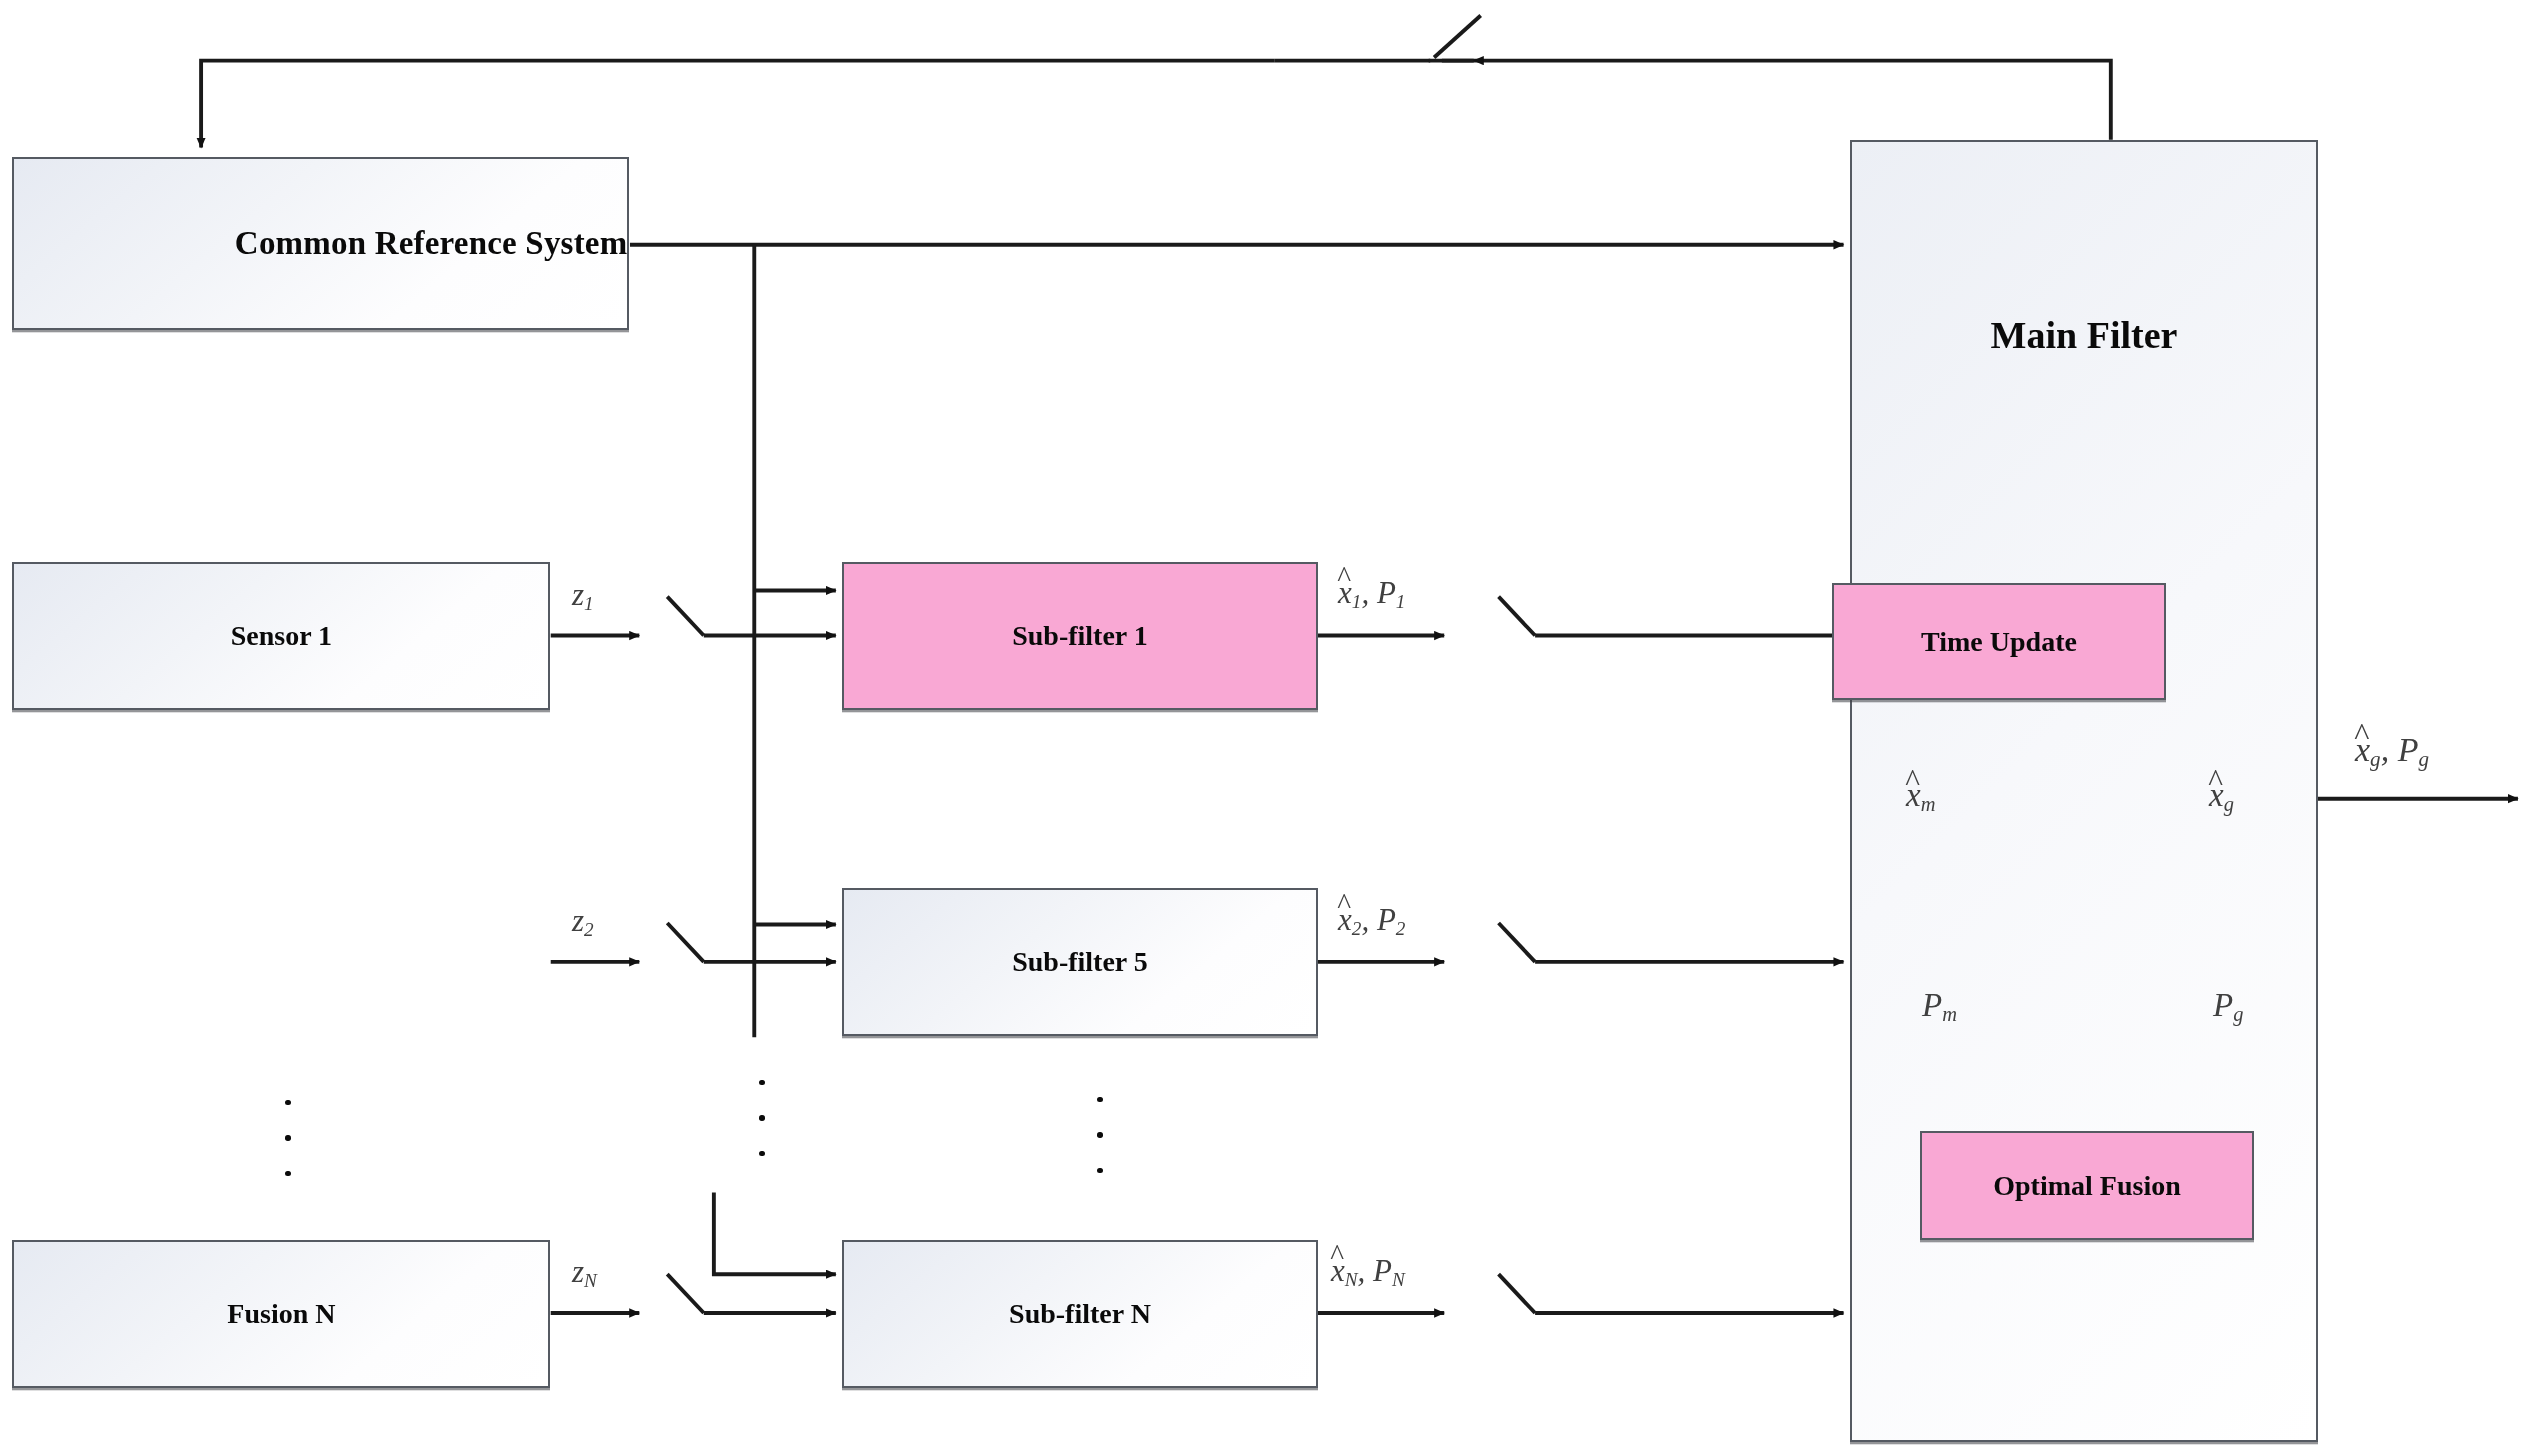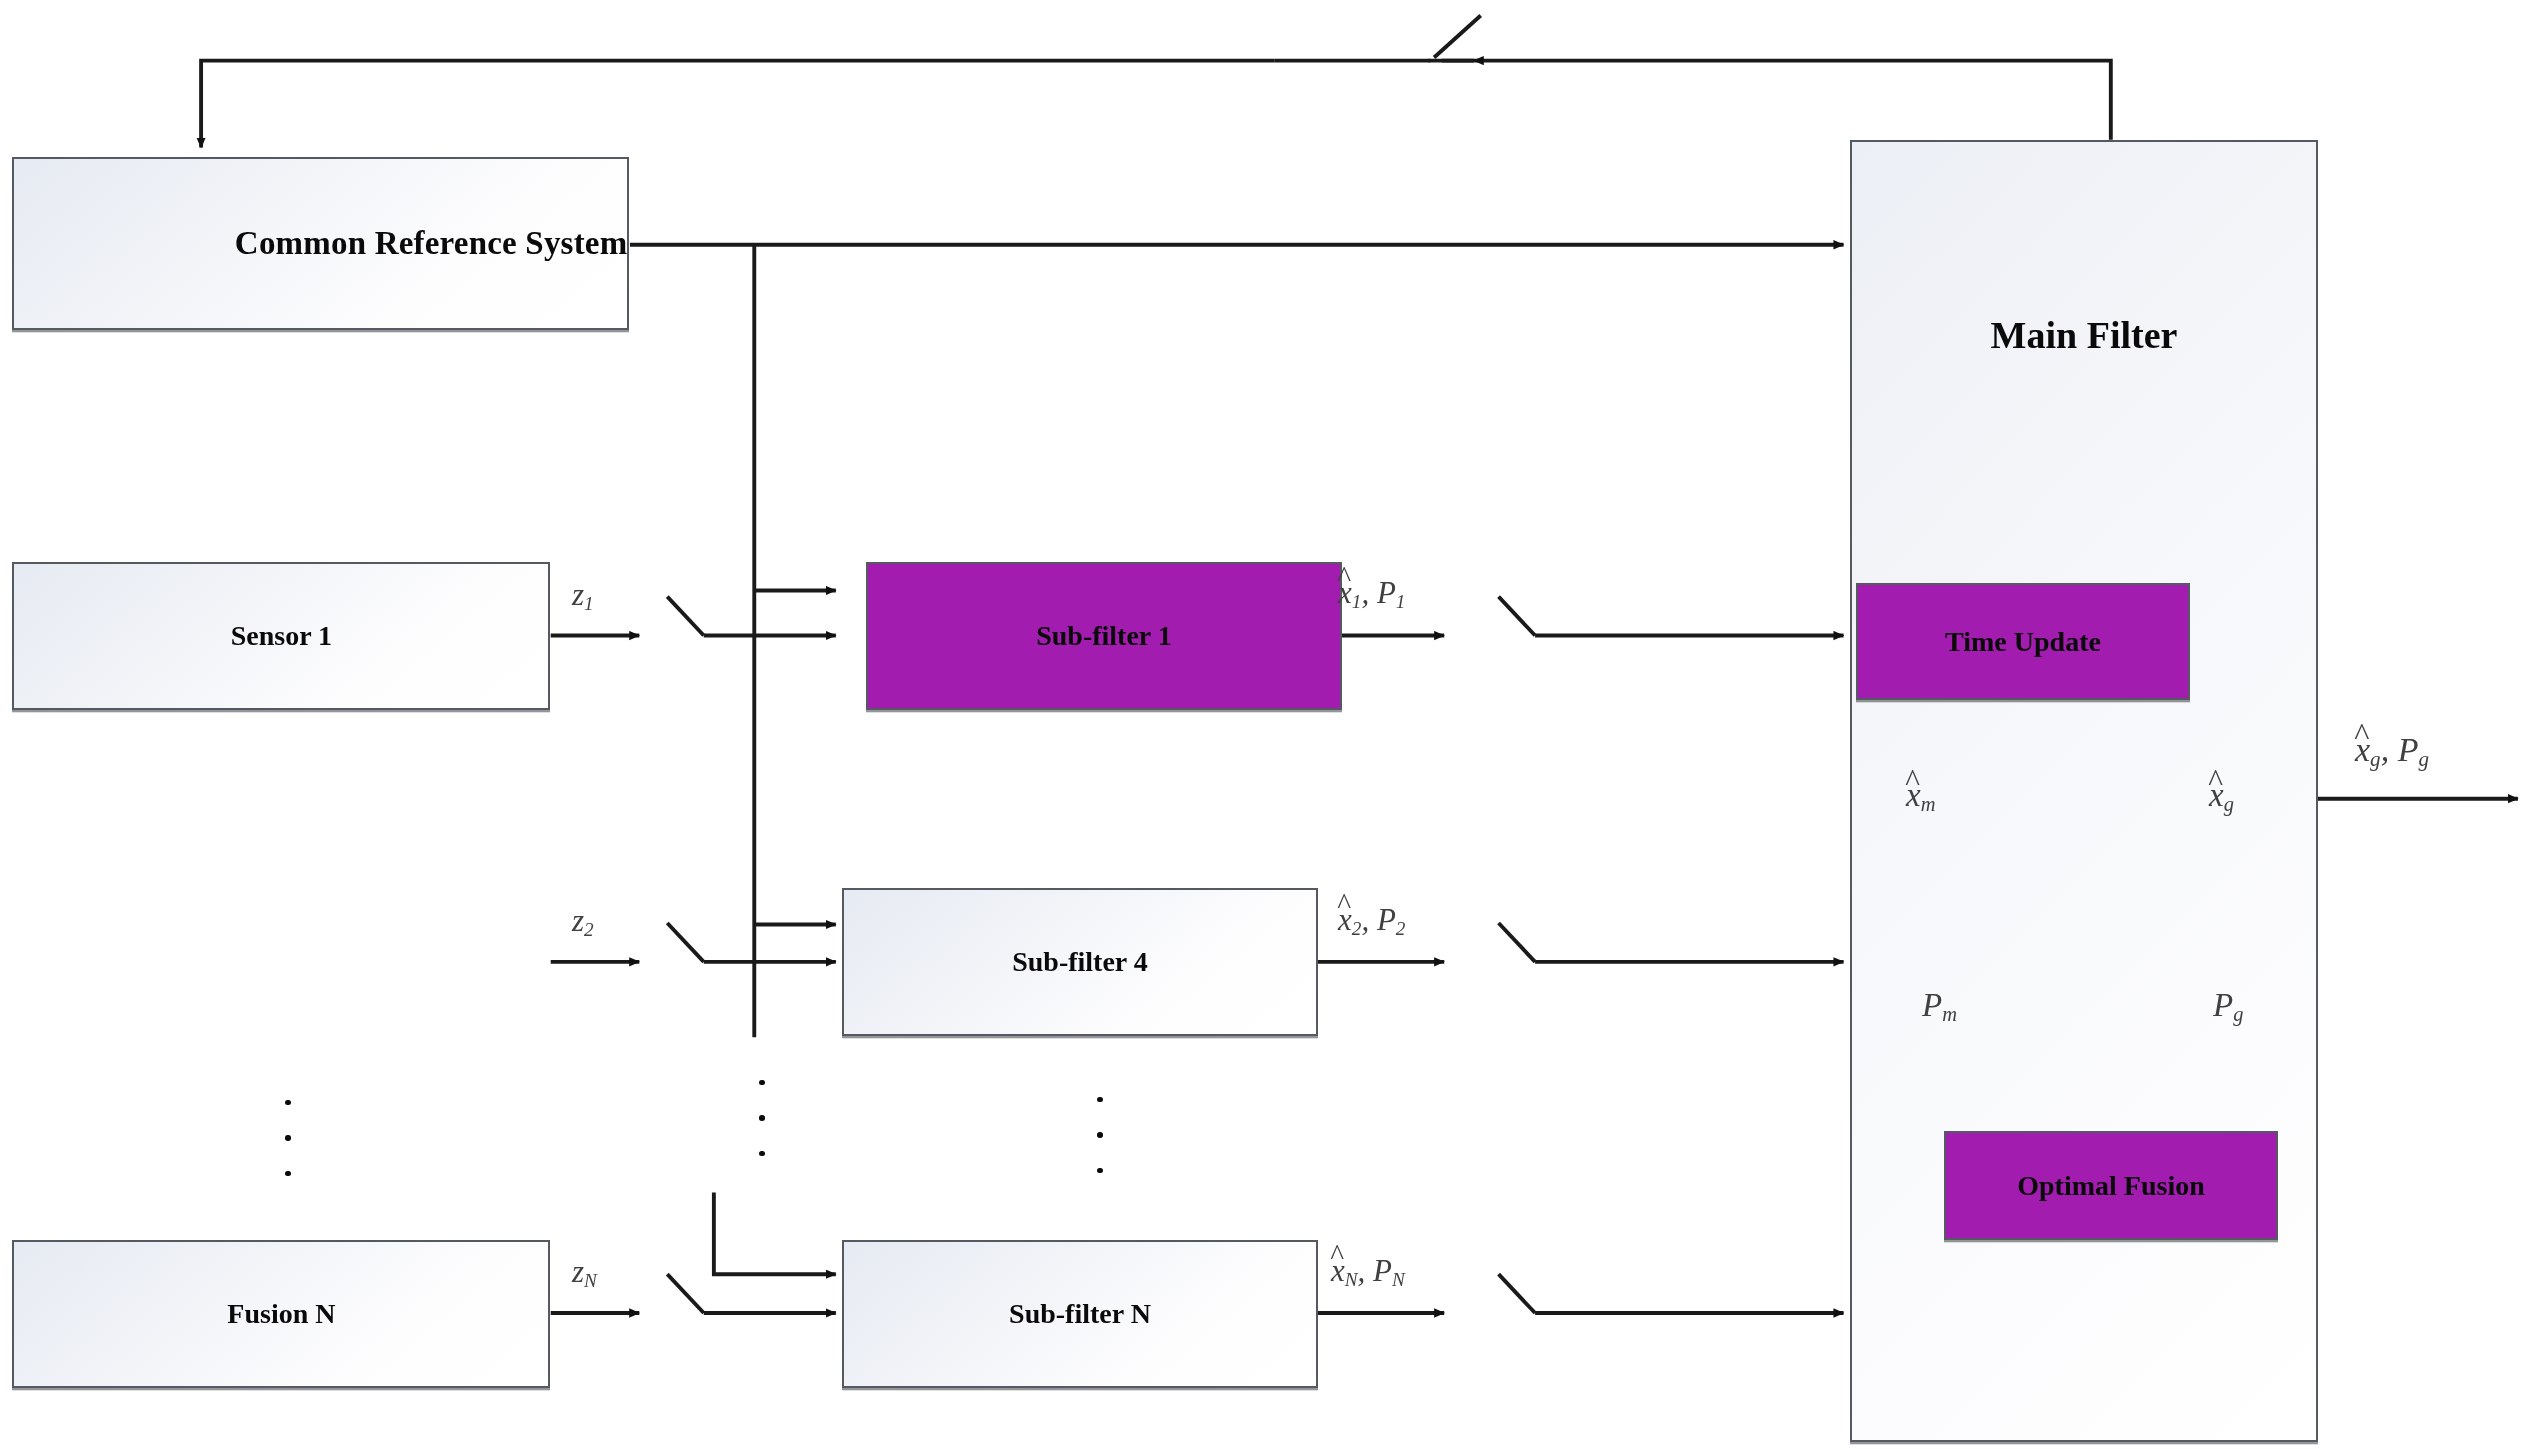--- a/index.html
+++ b/index.html
@@ -5,21 +5,21 @@
   html,body{margin:0;padding:0;background:#ffffff;}
   body{font-family:"Liberation Serif",serif;}
   #stage{position:relative;width:2538px;height:1449px;background:#fff;overflow:hidden;}
   svg#wires{position:absolute;left:0;top:0;width:2538px;height:1449px;}
   .box{position:absolute;box-sizing:border-box;border:2.3px solid #555a62;
        background:linear-gradient(140deg,#e6eaf2 0%,#f2f4f8 38%,#fdfdfe 70%,#ffffff 100%);
        box-shadow:0 2.3px 0 rgba(60,62,68,.55);
        display:flex;align-items:center;}
   .box .lbl{width:100%;text-align:center;font-weight:bold;color:#0a0a0a;}
   .flat{background:linear-gradient(135deg,#eceff5 0%,#f7f8fb 45%,#ffffff 100%);}
-  .plain{background:#a21caf;border:2.3px solid #555a62;margin-left:24px;}
+  .plain{background:#f9a8d4;border:2.3px solid #555a62;}
   .mathlabel{position:absolute;font-family:"Liberation Serif",serif;font-style:italic;
              color:#404040;white-space:nowrap;}
   .mathlabel .sub{font-size:.62em;vertical-align:-0.25em;font-style:italic;}
   .hatwrap{position:relative;display:inline-block;}
   .hatwrap .hat{position:absolute;left:50%;top:-.46em;transform:translateX(-55%);
                 font-style:normal;font-size:.95em;}
   .dots{position:absolute;display:flex;flex-direction:column;align-items:center;
         justify-content:space-between;color:#000;}
   .dots i{display:block;width:5.4px;height:5.4px;border-radius:50%;background:#0b0b0b;}
 </style>
@@ -102,21 +102,21 @@
 
   <div class="box" style="left:12.4px;top:1240px;width:538px;height:148px;">
     <span class="lbl" style="font-size:28px;">Fusion N</span>
   </div>
 
   <div class="box plain" style="left:842px;top:562px;width:476px;height:148px;">
     <span class="lbl" style="font-size:28px;">Sub-filter 1</span>
   </div>
 
   <div class="box" style="left:842px;top:888px;width:476px;height:148px;">
-    <span class="lbl" style="font-size:28px;">Sub-filter 4</span>
+    <span class="lbl" style="font-size:28px;">Sub-filter 5</span>
   </div>
 
   <div class="box" style="left:842px;top:1240px;width:476px;height:148px;">
     <span class="lbl" style="font-size:28px;">Sub-filter N</span>
   </div>
 
   <div class="box flat" style="left:1850px;top:140px;width:468px;height:1302px;align-items:flex-start;">
     <span class="lbl" style="font-size:38px;margin-top:171px;">Main Filter</span>
   </div>
 

